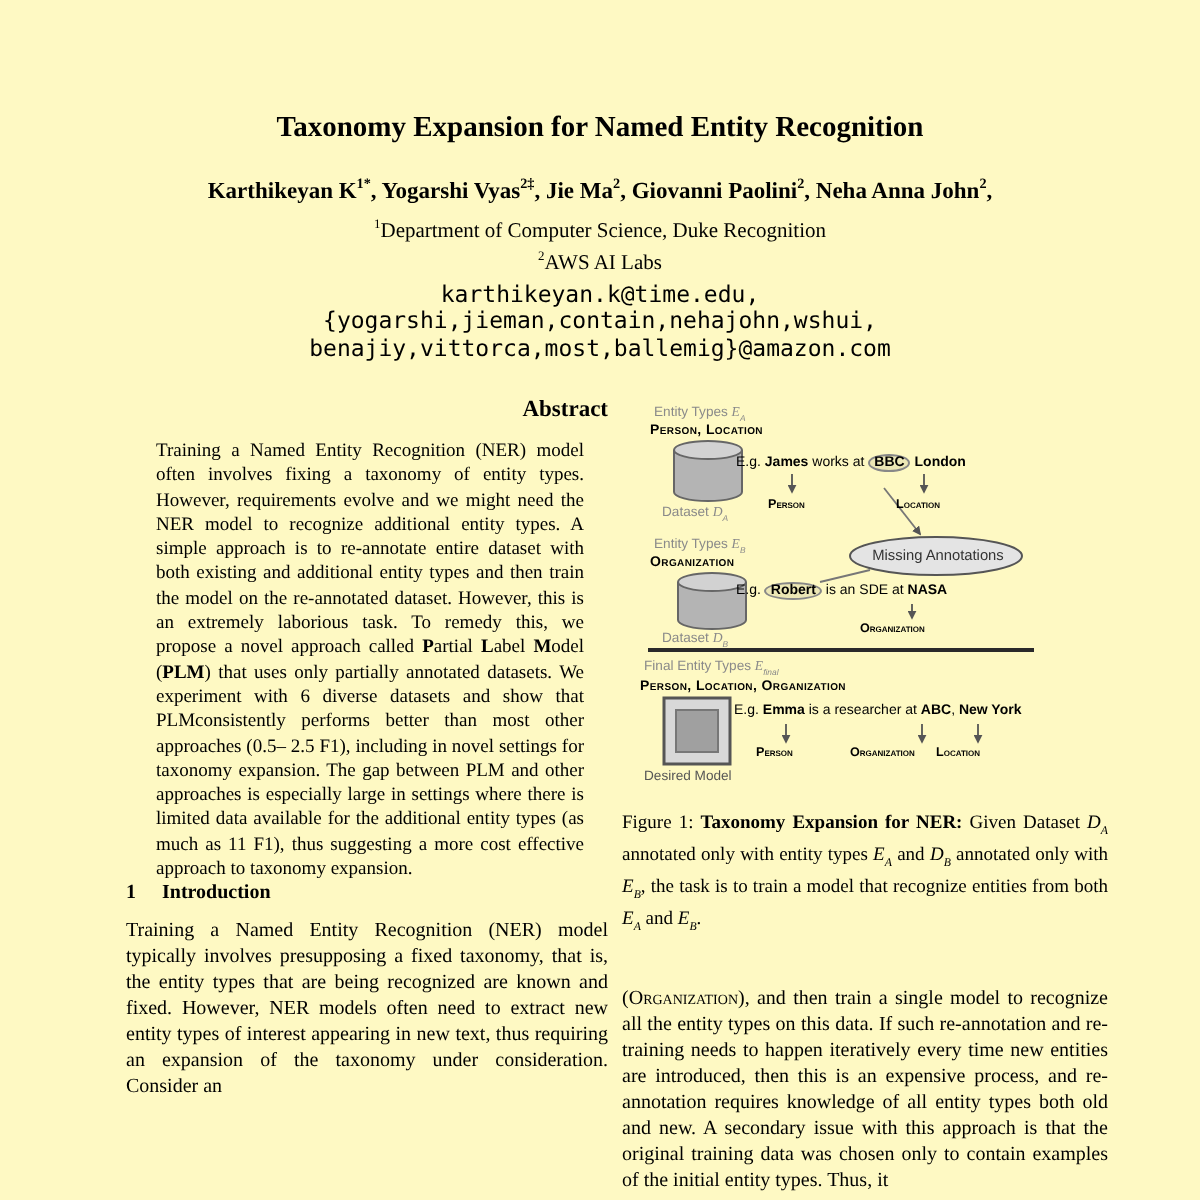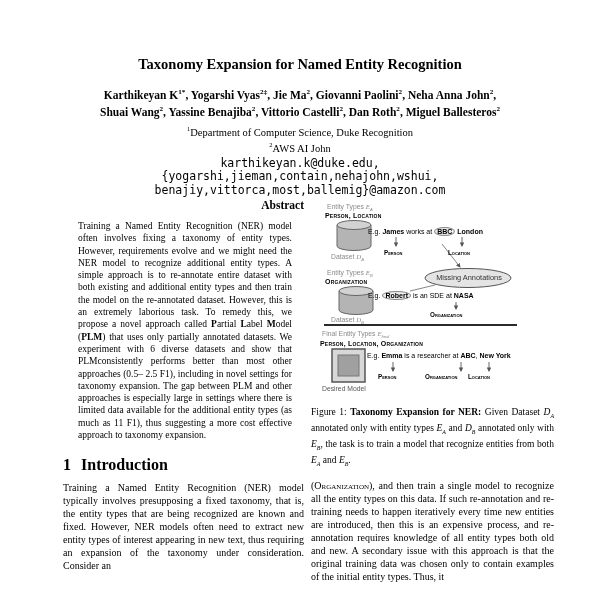--- a/index.html
+++ b/index.html
@@ -1,32 +1,32 @@
 <!DOCTYPE html>
 <html><head>
 <meta charset="utf-8">
 <style>
   html,body{margin:0;padding:0;background:#888;}
-  .page{position:relative;width:600px;height:600px;background:#ffffff;overflow:hidden;
+  .page{position:relative;width:600px;height:600px;background:#fef9c3;overflow:hidden;
         font-family:"Liberation Serif",serif;color:#000;}
   .header{position:absolute;top:56px;left:0;width:600px;text-align:center;}
   .title{font-size:14.5px;font-weight:bold;}
   .authors{font-size:11.5px;font-weight:bold;line-height:14px;margin-top:12px;}
   .affil{font-size:10.5px;line-height:13px;}
   .affils{margin-top:3px;}
   .emails{font-family:"DejaVu Sans Mono",monospace;font-size:11.5px;line-height:13.5px;margin-top:2px;}
   .col-left{position:absolute;left:63px;top:199px;width:241px;}
   .col-right{position:absolute;left:311px;top:201px;width:243px;}
   .abs-head{text-align:right;font-weight:bold;font-size:11.5px;}
   .abs-body{margin:9px 12px 0 15px;font-size:9.5px;line-height:12.3px;text-align:justify;}
-  .sec-head{margin-top:15px;font-weight:bold;font-size:16px;}
+  .sec-head{margin-top:0;font-weight:bold;font-size:10px;}
   .sec-num{display:inline-block;min-width:18px;}
   .body-par{margin-top:8px;font-size:10px;line-height:12.9px;text-align:justify;}
   .caption{margin-top:9px;font-size:9.5px;line-height:12.2px;text-align:justify;}
-  .rc-body{margin-top:9px;font-size:10px;line-height:13px;text-align:justify;}
+  .rc-body{margin-top:23px;font-size:10px;line-height:13px;text-align:justify;}
   .fig{position:relative;width:243px;height:196px;font-family:"Liberation Sans",sans-serif;}
   .fig svg{position:absolute;left:0;top:0;}
   .fig .t{position:absolute;white-space:nowrap;}
   .lab{font-size:6.8px;color:#8a8a8a;}
   .types{font-size:7px;font-weight:bold;font-variant:small-caps;letter-spacing:.2px;}
   .sent{font-size:7px;}
   .alab{font-size:6.3px;font-weight:bold;font-variant:small-caps;}
   .ma-text{font-size:7.4px;color:#333;width:88px;text-align:center;}
   .dm{font-size:6.8px;color:#555;}
   .b{font-weight:bold;}
@@ -38,28 +38,27 @@
 </style>
 </head>
 <body>
 
 <div class="page">
 
   <div class="header">
     <div class="title">Taxonomy Expansion for Named Entity Recognition</div>
     <div class="authors">
       <div><span>Karthikeyan K</span><span class="sup">1*</span><span>, Yogarshi Vyas</span><span class="sup">2‡</span><span>, Jie Ma</span><span class="sup">2</span><span>, Giovanni Paolini</span><span class="sup">2</span><span>, Neha Anna John</span><span class="sup">2</span><span>,</span></div>
-      <div><span>Shuai Wang</span><span class="sup">2</span><span>, Yassine Benajiba</span><span class="sup">2</span><span>, Vittorio Castelli</span><span class="sup">2</span><span>, Dan Roth</span><span class="sup">2</span><span>, Miguel Ballesteros</span><span class="sup">2</span></div>
     </div>
     <div class="affils">
       <div class="affil"><span class="sup">1</span><span>Department of Computer Science, Duke Recognition</span></div>
-      <div class="affil"><span class="sup">2</span><span>AWS AI John</span></div>
+      <div class="affil"><span class="sup">2</span><span>AWS AI Labs</span></div>
     </div>
     <div class="emails">
-      <div>karthikeyan.k@duke.edu,</div>
+      <div>karthikeyan.k@time.edu,</div>
       <div>{yogarshi,jieman,contain,nehajohn,wshui,</div>
       <div>benajiy,vittorca,most,ballemig}@amazon.com</div>
     </div>
   </div>
 
   <div class="col-left">
     <div class="abs-head">Abstract</div>
     <div class="abs-body"><span>Training a Named Entity Recognition (NER) model often involves fixing a taxonomy of entity types. However, requirements evolve and we might need the NER model to recognize additional entity types. A simple approach is to re-annotate entire dataset with both existing and additional entity types and then train the model on the re-annotated dataset. However, this is an extremely laborious task. To remedy this, we propose a novel approach called </span><span class="b">P</span><span>artial </span><span class="b">L</span><span>abel </span><span class="b">M</span><span>odel (</span><span class="b">PLM</span><span>) that uses only partially annotated datasets. We experiment with 6 diverse datasets and show that PLMconsistently performs better than most other approaches (0.5– 2.5 F1), including in novel settings for taxonomy expansion. The gap between PLM and other approaches is especially large in settings where there is limited data available for the additional entity types (as much as 11 F1), thus suggesting a more cost effective approach to taxonomy expansion.</span></div>
     <div class="sec-head">
       <span class="sec-num">1</span><span>Introduction</span>

